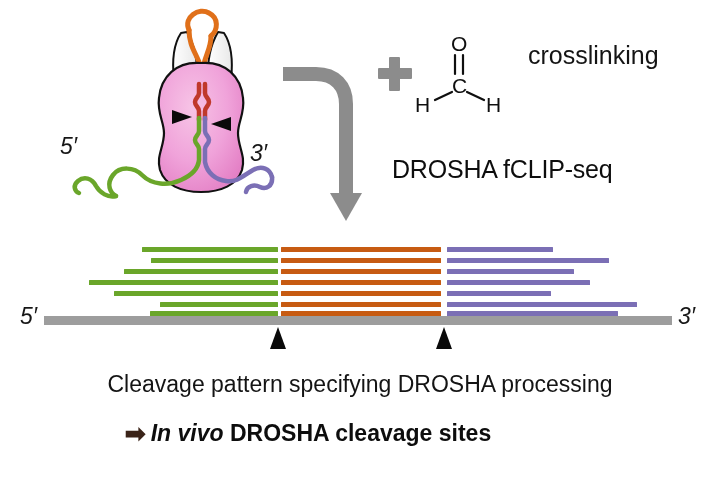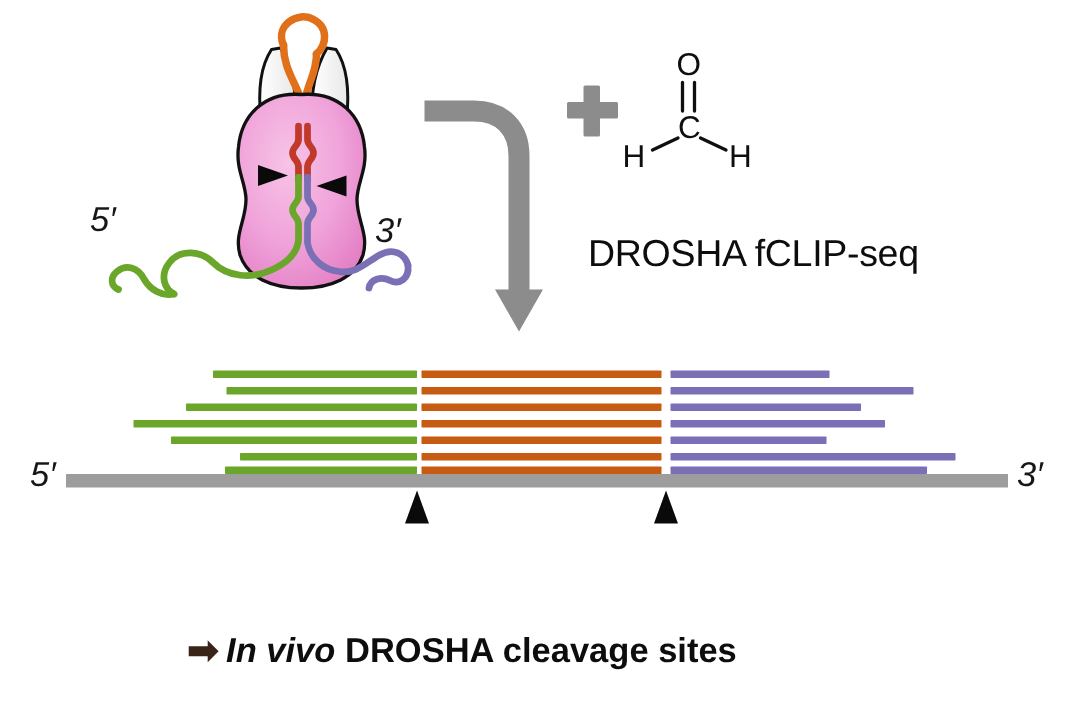--- a/index.html
+++ b/index.html
@@ -205,20 +205,21 @@
   <div class="abs atom" style="left:452px; top:74px;">C</div>
   <div class="abs atom" style="left:415px; top:93px;">H</div>
   <div class="abs atom" style="left:486px; top:93px;">H</div>
 
 
   <div class="abs prime" style="left:60px; top:133px;">5′</div>
 
   <div class="abs prime" style="left:250px; top:140px;">3′</div>
 
   <div class="abs label-formaldehyde">
+    <div>crosslinking</div>
   </div>
 
   <div class="abs label-fclip">DROSHA fCLIP-seq</div>
 
   <div class="abs" style="left:0; top:0; width:720px; height:485px;">
 
     <div class="abs baseline"></div>
 
     <div class="abs prime" style="left:20px; top:303px;">5′</div>
 
@@ -245,18 +246,19 @@
         <div class="abs bar" style="left: 447px; top: 302px; width: 190px; background: rgb(123, 111, 181);"></div>
         <div class="abs bar" style="left: 150px; top: 311px; width: 128px; background: rgb(106, 166, 42);"></div>
         <div class="abs bar" style="left: 281px; top: 311px; width: 160px; background: rgb(199, 91, 18);"></div>
         <div class="abs bar" style="left: 447px; top: 311px; width: 171px; background: rgb(123, 111, 181);"></div>
       </div>
 
     <div class="abs tri-up" style="left:270px; top:327px;"></div>
     <div class="abs tri-up" style="left:436px; top:327px;"></div>
   </div>
 
+  <div class="abs label-caption">Cleavage pattern specifying DROSHA processing</div>
 
   <div class="abs label-conclusion">
     <span class="arrow-glyph">➡</span><span class="ital">In vivo</span><span> DROSHA cleavage sites</span>
   </div>
 
 </div>
 
 </body></html>

